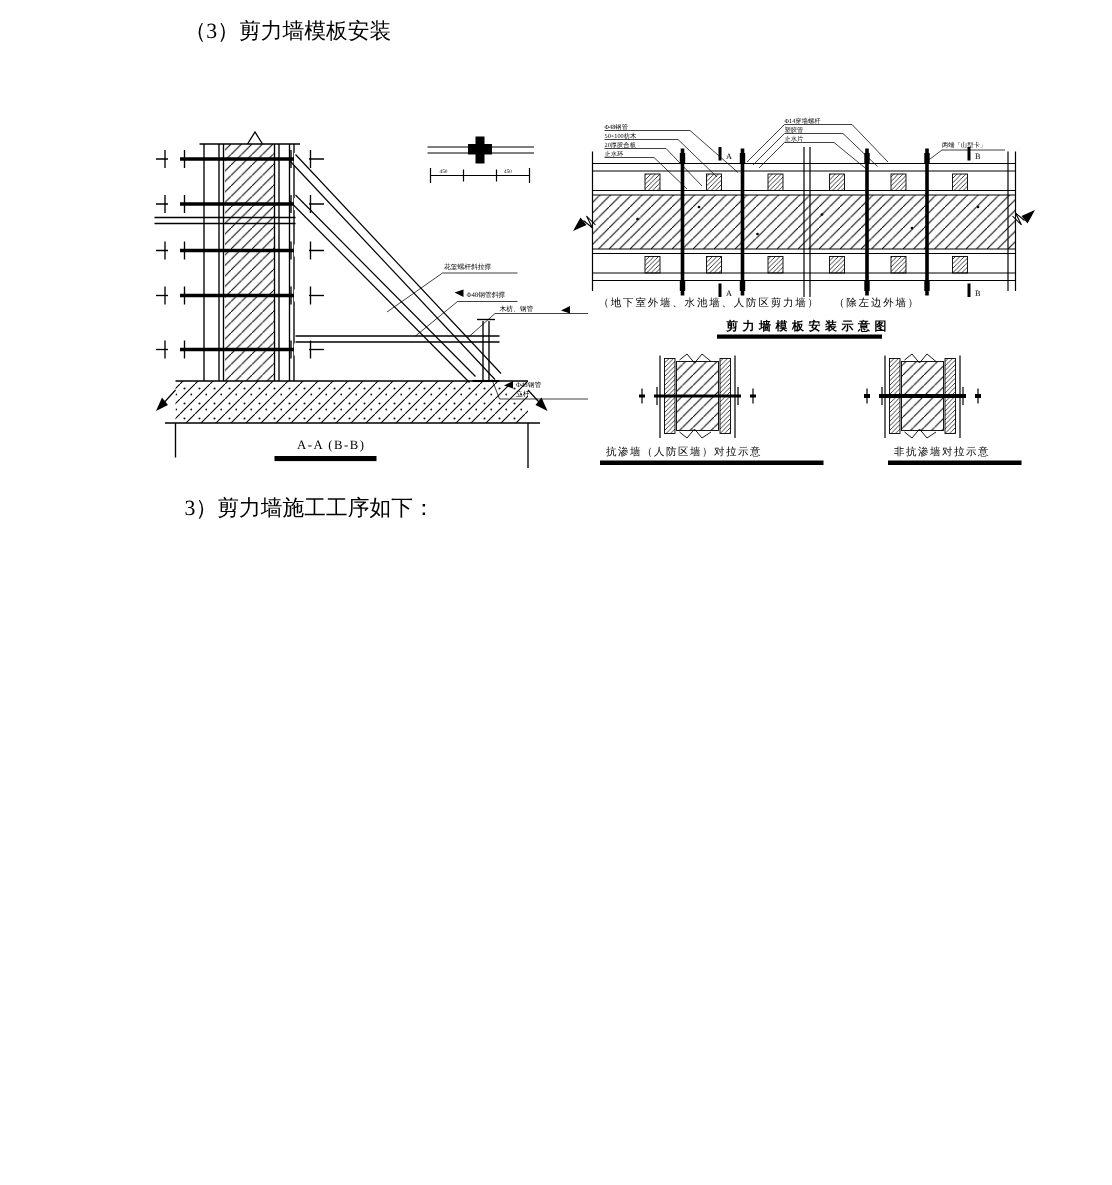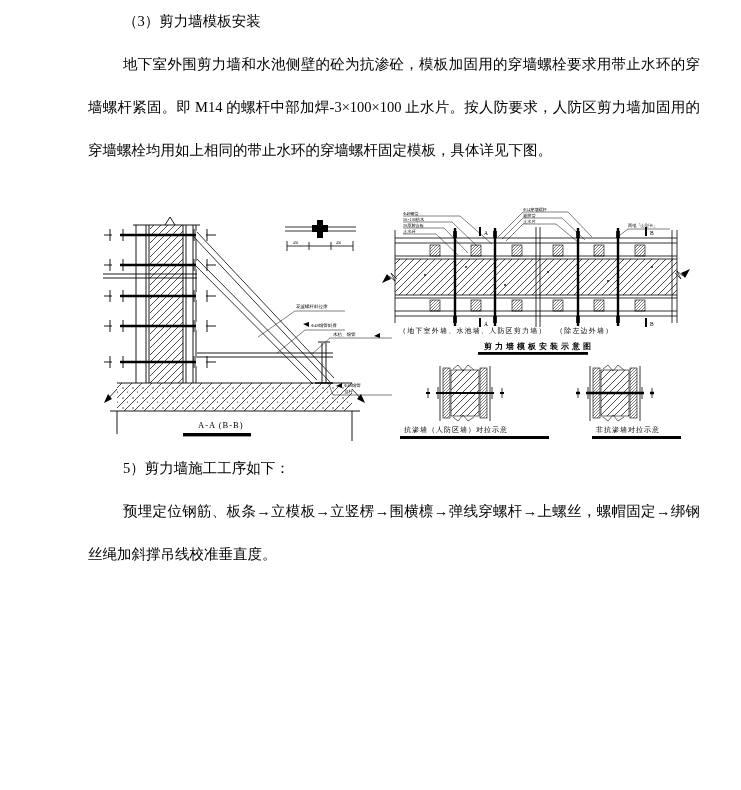--- a/index.html
+++ b/index.html
@@ -29,21 +29,20 @@
   .figure svg { position:absolute; left:0; top:0; }
   svg text { font-family:"Liberation Serif","DejaVu Serif",serif; fill:#000; }
   svg line, svg path, svg polyline { stroke:#000; fill:none; }
 </style>
 </head>
 <body>
 
 <div class="page">
 
   <p class="para">（3）剪力墙模板安装</p>
-  <p class="para">地下室外围剪力墙和水池侧壁的砼为抗渗砼，模板加固用的穿墙螺栓要求用带止水环的穿墙螺杆紧固。即 M14 的螺杆中部加焊-3×100×100 止水片。按人防要求，人防区剪力墙加固用的穿墙螺栓均用如上相同的带止水环的穿墙螺杆固定模板，具体详见下图。</p>
 
   <div class="figure">
     <svg width="612" height="255" viewBox="88 317 612 255">
       <defs>
         <pattern id="hatchWall" width="7" height="7" patternUnits="userSpaceOnUse">
           <path d="M0,7 L7,0" stroke="#111" stroke-width="0.7"></path>
         </pattern>
         <pattern id="hatchConc" width="10" height="10" patternUnits="userSpaceOnUse">
           <path d="M0,10 L10,0" stroke="#111" stroke-width="0.7"></path>
           <circle cx="3" cy="3" r="0.7" fill="#111" stroke="none"></circle>
@@ -330,16 +329,15 @@
           <line x1="588" y1="512" x2="588" y2="524"></line>
         <line x1="642" y1="512" x2="642" y2="524"></line>
           <rect x="644" y="514" width="6" height="8" fill="#fff"></rect>
           <line x1="652" y1="513" x2="652" y2="523"></line>
         <text x="596" y="557" font-size="7" letter-spacing="1">非抗渗墙对拉示意</text>
         <rect x="592" y="561" width="89" height="3" fill="#000" stroke="none"></rect>
       </g>
     </svg>
   </div>
 
-  <p class="para">5）剪力墙施工工序如下：</p>
-  <p class="para">预埋定位钢筋、板条→立模板→立竖楞→围横檩→弹线穿螺杆→上螺丝，螺帽固定→绑钢丝绳加斜撑吊线校准垂直度。</p>
+  <p class="para">3）剪力墙施工工序如下：</p>
 
 </div>
 
 </body></html>

